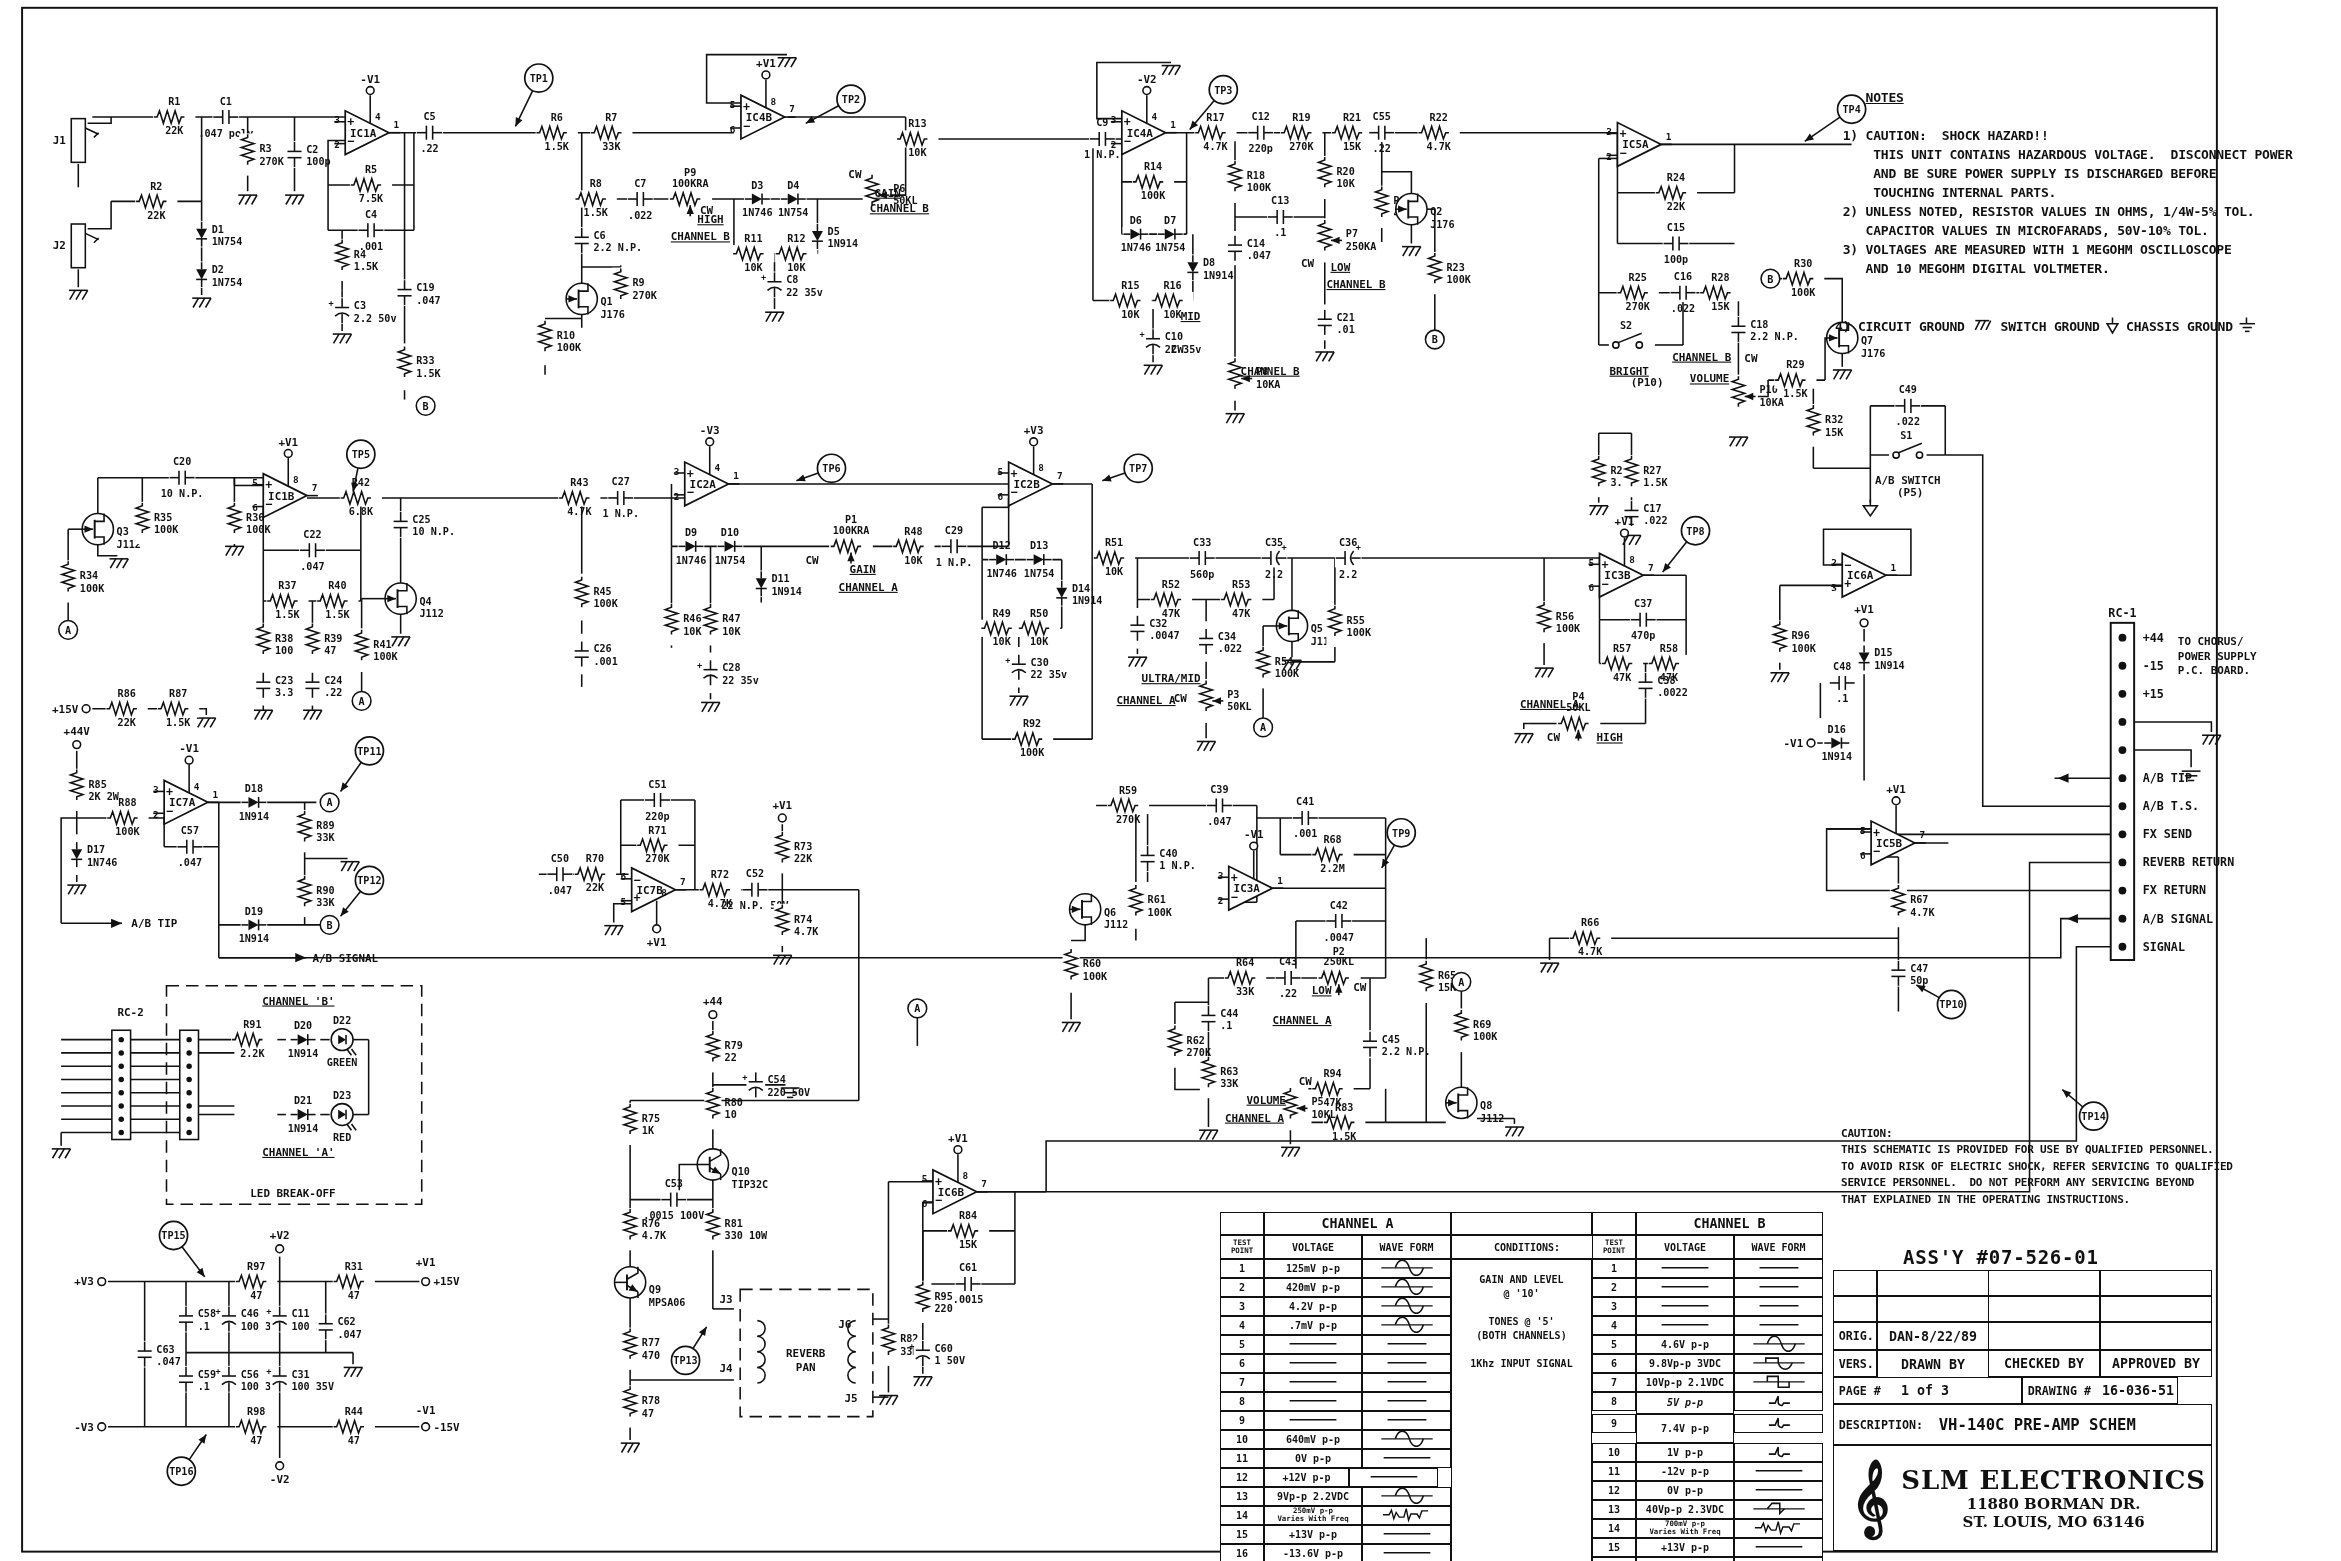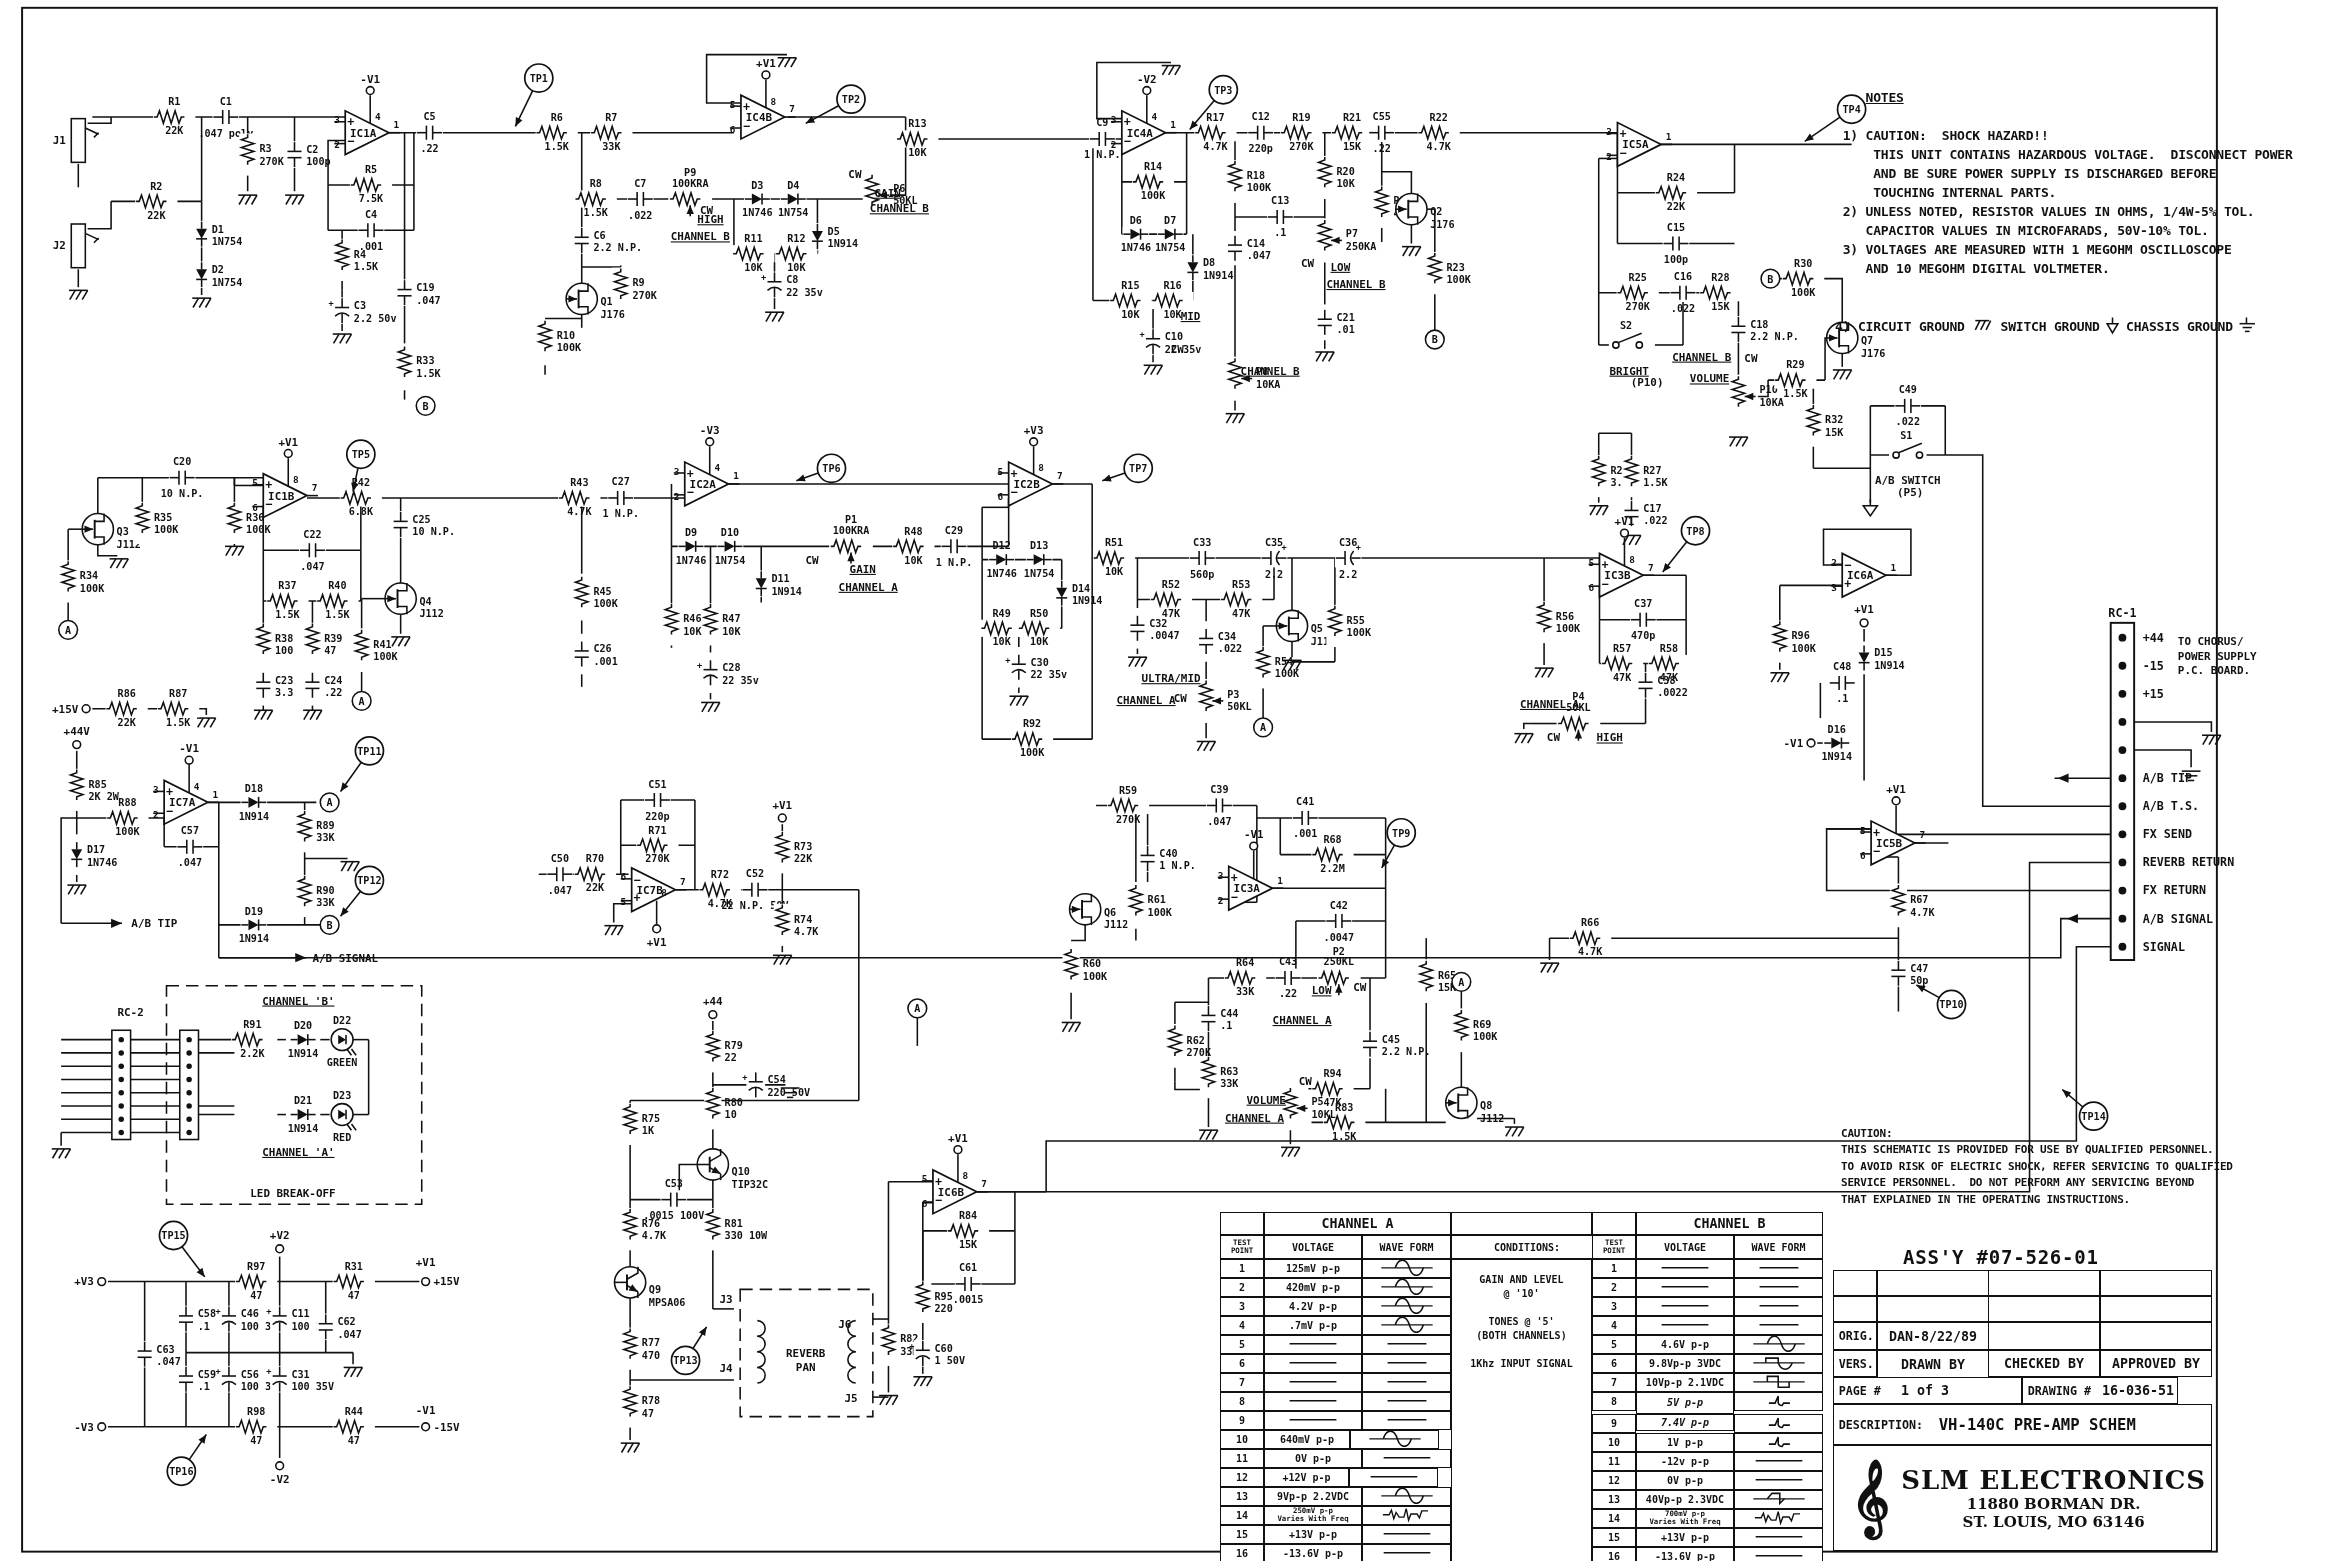--- a/index.html
+++ b/index.html
@@ -3024,21 +3024,21 @@
             </svg>
           </div>
           <div class="cell row" style="width: 89px; height: 19px;">
             <svg width="70" height="15.6" viewBox="0 0 90 20">
               <line x1="20" y1="10" x2="70" y2="10" stroke="#111" stroke-width="2"></line>
             </svg>
           </div>
         </div>
         <div style="display: flex;">
           <div class="cell row" style="width: 44px; height: 19px;">10</div>
-          <div class="cell row" style="width: 86px; height: 19px;">640mV p-p</div>
+          <div class="cell row" style="width: 98px; height: 19px;">640mV p-p</div>
           <div class="cell row" style="width: 89px; height: 19px;">
             <svg width="70" height="15.6" viewBox="0 0 90 20">
               <line x1="12" y1="10" x2="78" y2="10" stroke="#111" stroke-width="1.5"></line>
               <path d="M30,10 c4,-13 14,-13 18,0 c4,13 14,13 18,0" fill="none" stroke="#111" stroke-width="2"></path>
             </svg>
           </div>
         </div>
         <div style="display: flex;">
           <div class="cell row" style="width: 44px; height: 19px;">11</div>
           <div class="cell row" style="width: 98px; height: 19px;">0V p-p</div>
@@ -3206,21 +3206,21 @@
           <div class="cell row" style="width: 44px; height: 19px;">8</div>
           <div class="cell row" style="width: 98px; height: 22px; font-style: italic;">5V p-p</div>
           <div class="cell row" style="width: 89px; height: 19px;">
             <svg width="70" height="15.6" viewBox="0 0 90 20">
               <path d="M32,13 h8 l4,-9 v9 a5,5 0 0 0 5,3 l2,-3 h8" fill="none" stroke="#111" stroke-width="2"></path>
             </svg>
           </div>
         </div>
         <div style="display: flex;">
           <div class="cell row" style="width: 44px; height: 19px;">9</div>
-          <div class="cell row" style="width: 98px; height: 17px; font-style: italic;">7.4V p-p</div>
+          <div class="cell row" style="width: 98px; height: 29px;">7.4V p-p</div>
           <div class="cell row" style="width: 89px; height: 19px;">
             <svg width="70" height="15.6" viewBox="0 0 90 20">
               <path d="M32,13 h8 l4,-9 v9 a5,5 0 0 0 5,3 l2,-3 h8" fill="none" stroke="#111" stroke-width="2"></path>
             </svg>
           </div>
         </div>
         <div style="display: flex;">
           <div class="cell row" style="width: 44px; height: 19px;">10</div>
           <div class="cell row" style="width: 98px; height: 19px;">1V p-p</div>
           <div class="cell row" style="width: 89px; height: 19px;">

